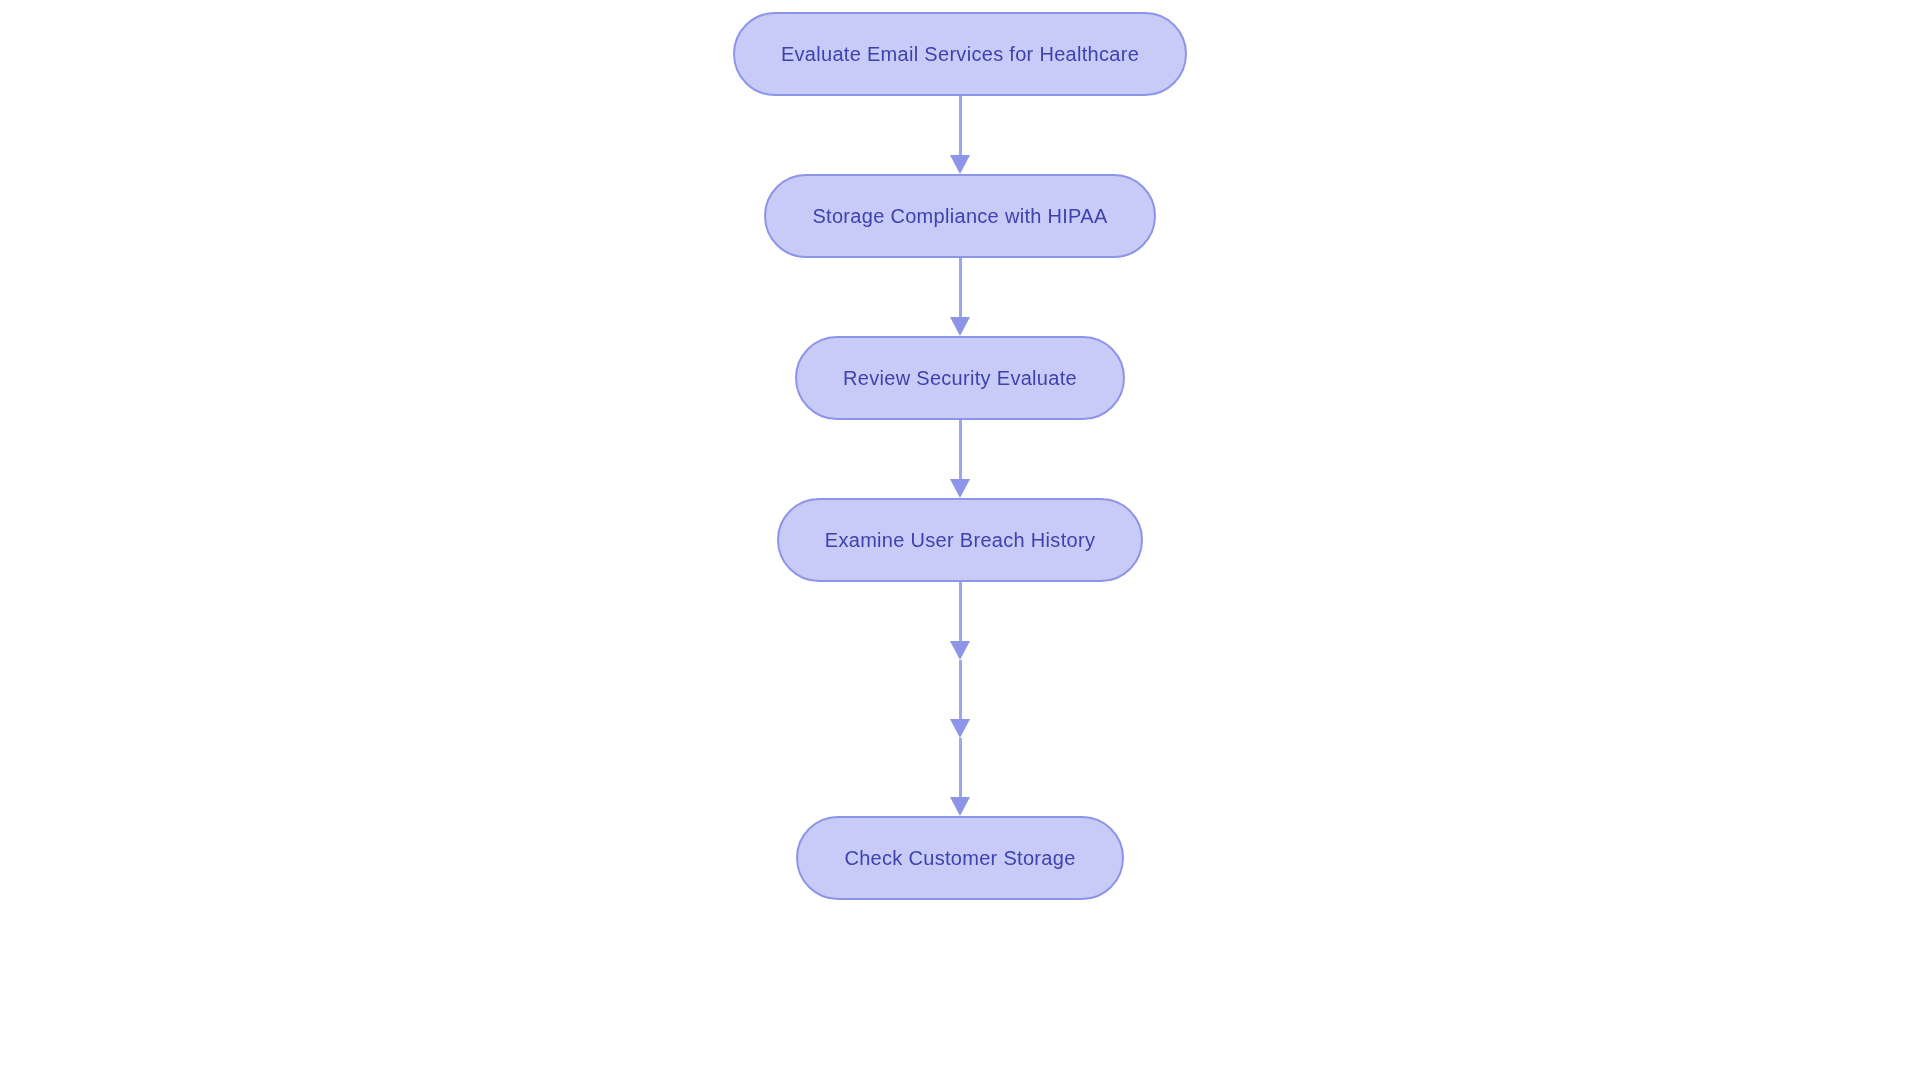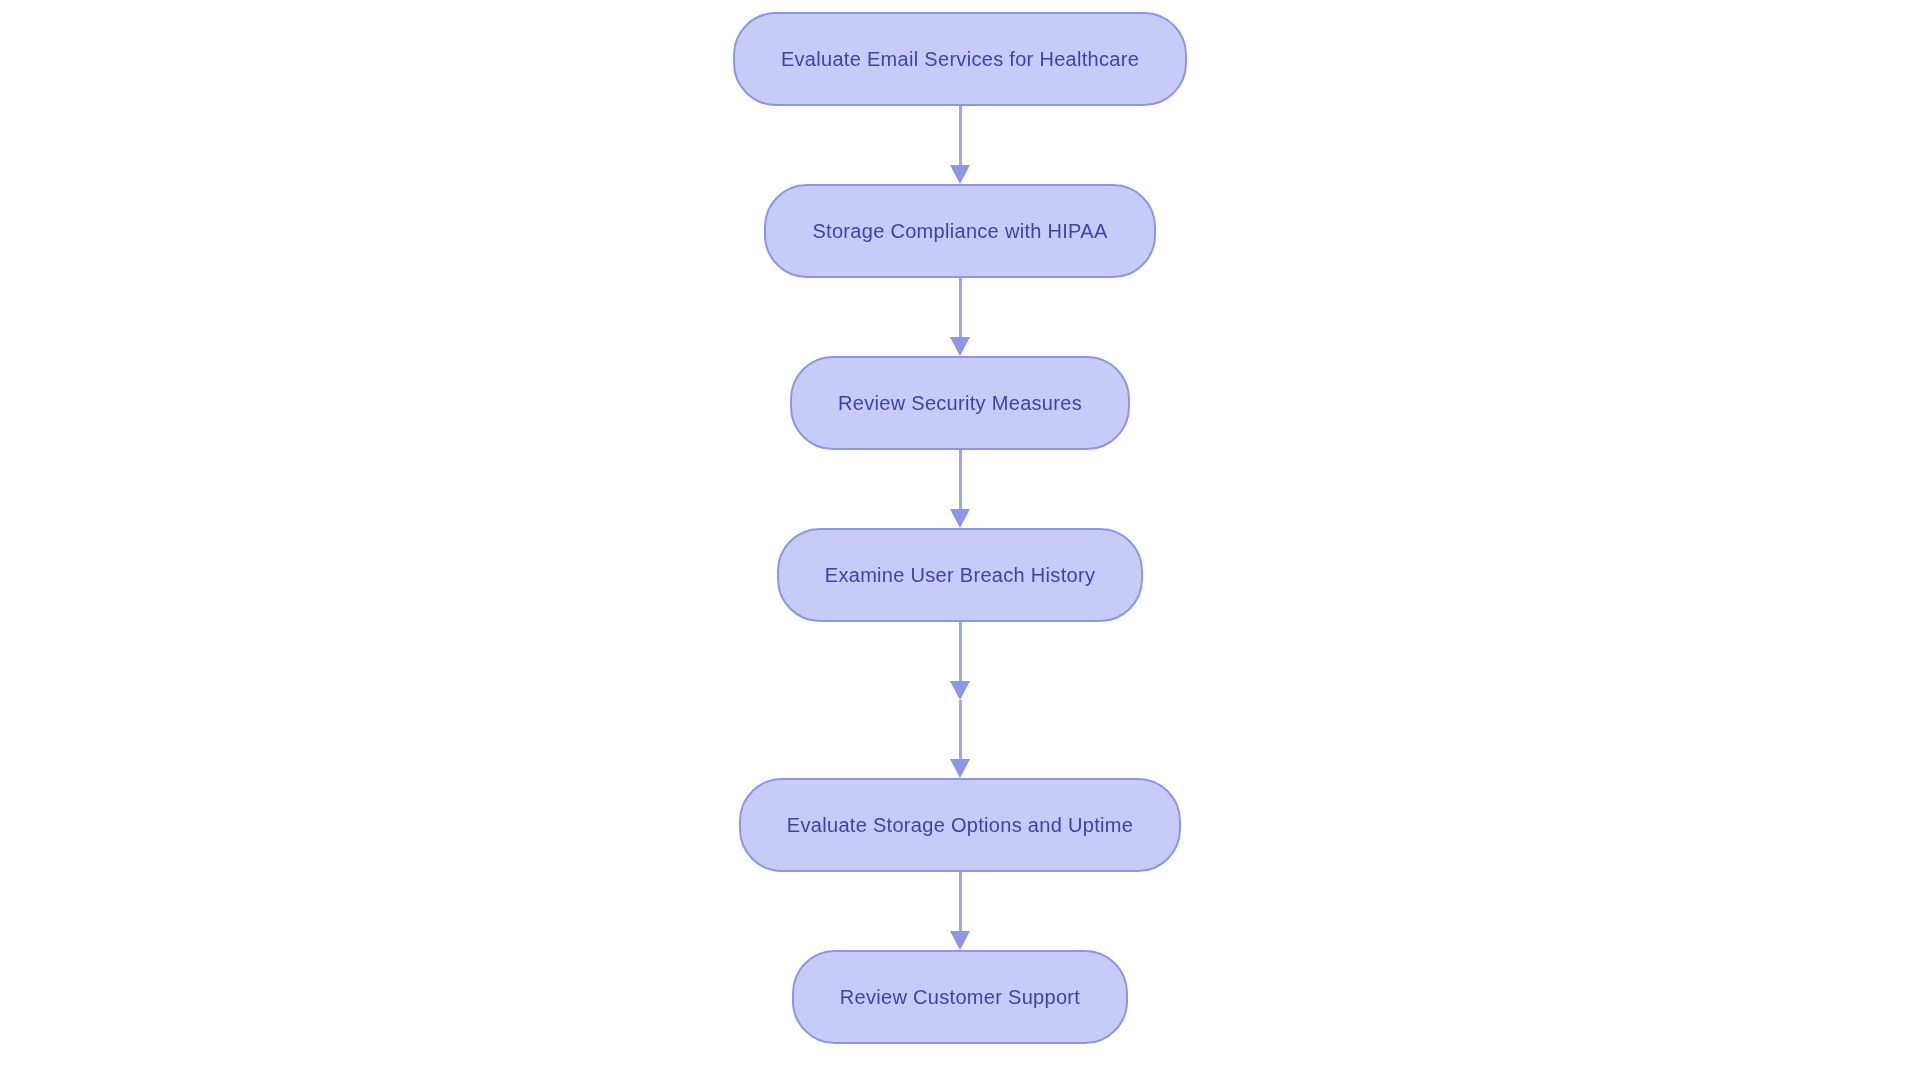--- a/index.html
+++ b/index.html
@@ -16,21 +16,21 @@
   .canvas {
     width: 100%;
     height: 100%;
     box-sizing: border-box;
     padding-top: 12px;
     display: flex;
     flex-direction: column;
     align-items: center;
   }
   .node {
-    height: 94px;
+    height: 84px;
     box-sizing: border-box;
     padding: 0 46px;
     border-radius: 43px;
     background: var(--node-fill, #c8cbf8);
     border: 2px solid var(--node-border, #8d95e8);
     color: var(--node-text, #3d42ae);
     display: flex;
     align-items: center;
     justify-content: center;
     font-size: 20px;
@@ -74,21 +74,21 @@
   <div class="node">
     <span>Storage Compliance with HIPAA</span>
   </div>
 
   <div class="connector">
     <div class="line"></div>
     <div class="arrowhead"></div>
   </div>
 
   <div class="node">
-    <span>Review Security Measures</span>
+    <span>Review Security Evaluate</span>
   </div>
 
   <div class="connector">
     <div class="line"></div>
     <div class="arrowhead"></div>
   </div>
 
   <div class="node">
     <span>Examine User Breach History</span>
   </div>
@@ -97,25 +97,22 @@
     <div class="line"></div>
     <div class="arrowhead"></div>
   </div>
 
 
   <div class="connector">
     <div class="line"></div>
     <div class="arrowhead"></div>
   </div>
 
-  <div class="node">
-    <span>Evaluate Storage Options and Uptime</span>
-  </div>
 
   <div class="connector">
     <div class="line"></div>
     <div class="arrowhead"></div>
   </div>
 
   <div class="node">
-    <span>Review Customer Support</span>
+    <span>Check Customer Storage</span>
   </div>
 </div>
 
 </body></html>

